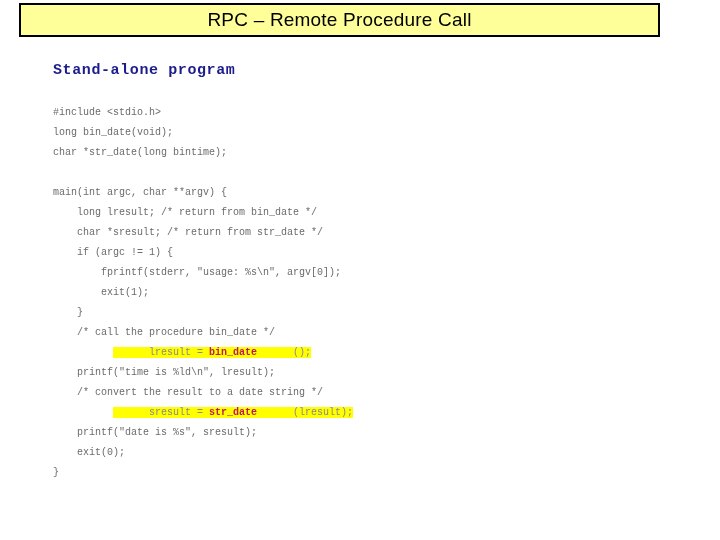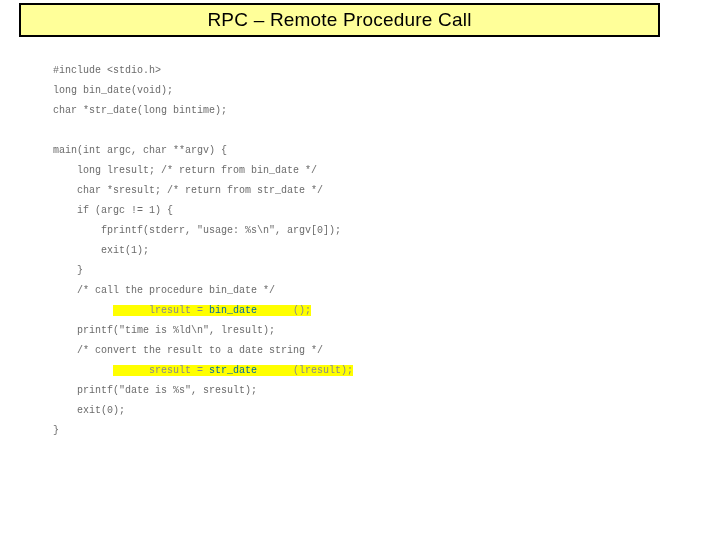--- a/index.html
+++ b/index.html
@@ -76,33 +76,34 @@
     white-space: pre;
     margin-left: 36px;
   }
   
   .hl {
     background: #ffff00;
     white-space: pre;
   }
   
   .fn {
-    color: #0369a1;
-    font-weight: normal;
+    color: #be185d;
+    font-weight: bold;
     white-space: pre;
   }
   .code-line.is-highlighted {
     color: #8a8a8a;
   }
 </style>
 </head>
 <body>
 
 <div id="title-bar">
   <span id="title-text">RPC – Remote Procedure Call</span>
 </div>
 
 <div id="content">
 
+  <div id="section-heading">Stand-alone program</div>
 
   <div id="code-block"><span class="code-line">#include &lt;stdio.h&gt;</span><span class="code-line">long bin_date(void);</span><span class="code-line">char *str_date(long bintime);</span><span class="code-line blank">&nbsp;</span><span class="code-line">main(int argc, char **argv) {</span><span class="code-line">    long lresult; /* return from bin_date */</span><span class="code-line">    char *sresult; /* return from str_date */</span><span class="code-line">    if (argc != 1) {</span><span class="code-line">        fprintf(stderr, "usage: %s\n", argv[0]);</span><span class="code-line">        exit(1);</span><span class="code-line">    }</span><span class="code-line">    /* call the procedure bin_date */</span><span class="code-line is-highlighted"><span class="seg">    </span><span class="hl"><span class="seg">lresult = </span><span class="fn">bin_date</span><span class="seg">();</span></span></span><span class="code-line">    printf("time is %ld\n", lresult);</span><span class="code-line">    /* convert the result to a date string */</span><span class="code-line is-highlighted"><span class="seg">    </span><span class="hl"><span class="seg">sresult = </span><span class="fn">str_date</span><span class="seg">(lresult);</span></span></span><span class="code-line">    printf("date is %s", sresult);</span><span class="code-line">    exit(0);</span><span class="code-line">}</span></div>
 
 </div>
 
 </body></html>

